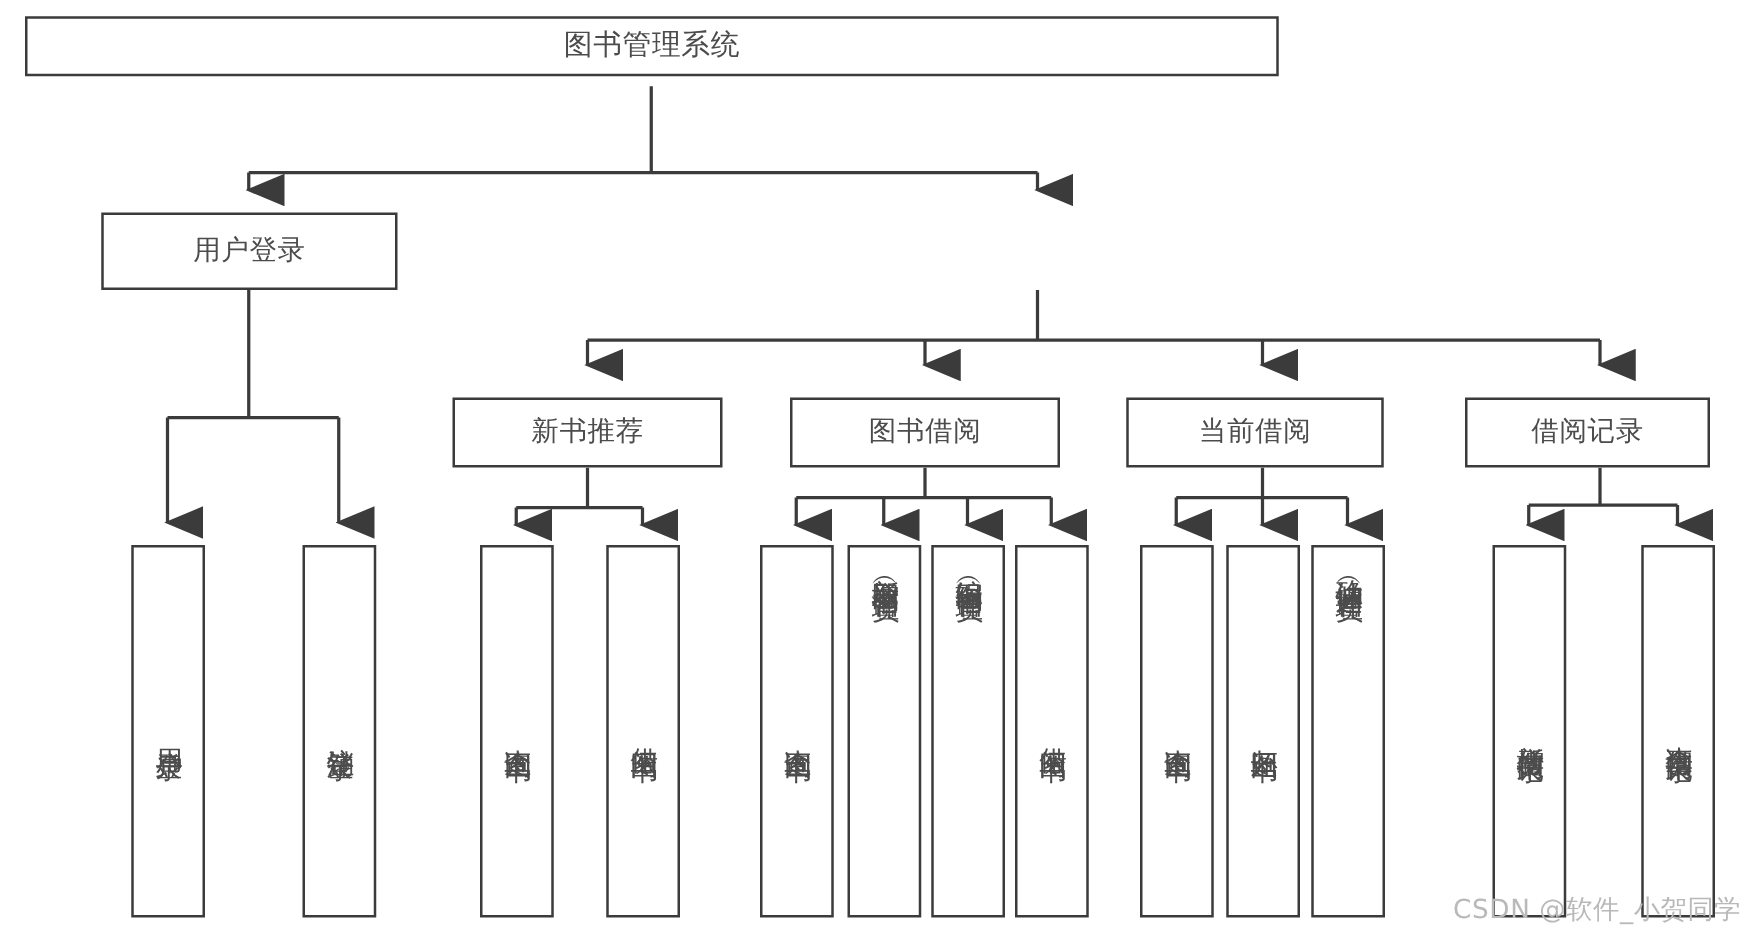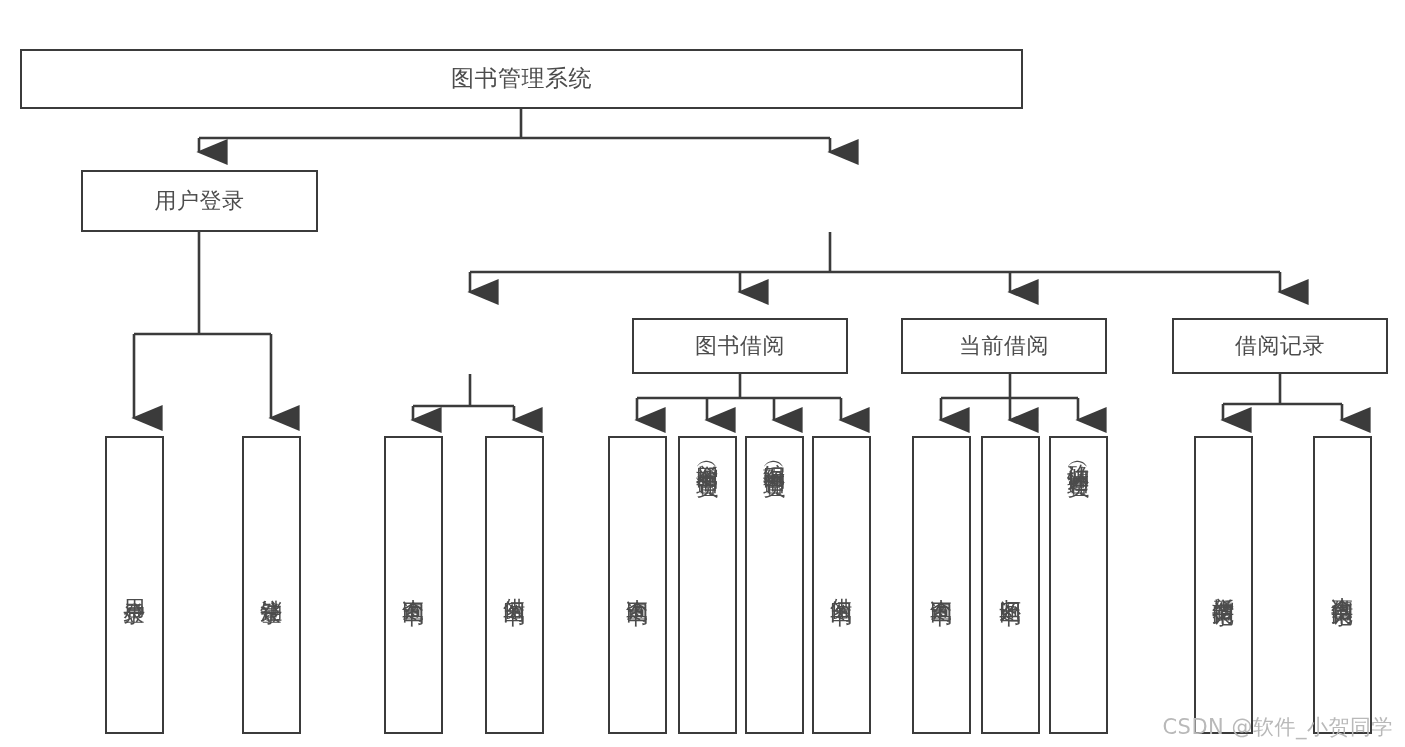--- a/index.html
+++ b/index.html
@@ -126,35 +126,38 @@
       <path d="M 1010 398 L 1010 420" marker-end="url(#arrow)"></path>
       <path d="M 1078 398 L 1078 420" marker-end="url(#arrow)"></path>
 
       <path d="M 1280 374 L 1280 404"></path>
       <path d="M 1223 404 L 1342 404"></path>
       <path d="M 1223 404 L 1223 420" marker-end="url(#arrow)"></path>
       <path d="M 1342 404 L 1342 420" marker-end="url(#arrow)"></path>
     </g>
   </svg>
 
-  <div class="node root" style="left:20px; top:13px; width:1003px; height:60px;margin-top:36px;">
+  <div class="node root" style="left:20px; top:13px; width:1003px; height:48px;">
     <span class="node-label">图书管理系统</span>
   </div>
 
   <div class="node level1" style="left:81px; top:170px; width:237px; height:62px;">
     <span class="node-label">用户登录</span>
   </div>
 
+  <div class="node level2" style="left:362px; top:318px; width:216px; height:56px;">
+    <span class="node-label">新书推荐</span>
+  </div>
   <div class="node level2" style="left:632px; top:318px; width:216px; height:56px;">
     <span class="node-label">图书借阅</span>
   </div>
   <div class="node level2" style="left:901px; top:318px; width:206px; height:56px;">
     <span class="node-label">当前借阅</span>
   </div>
-  <div class="node level2" style="left:1172px; top:318px; width:216px; height:56px;">
+  <div class="node level2" style="left:1172px; top:318px; width:196px; height:56px;">
     <span class="node-label">借阅记录</span>
   </div>
 
   <div class="node leaf center-text" style="left:105px; top:436px; width:59px; height:298px;">
     <span class="node-label">用户登录</span>
   </div>
   <div class="node leaf center-text" style="left:242px; top:436px; width:59px; height:298px;">
     <span class="node-label">注销登录</span>
   </div>
 

